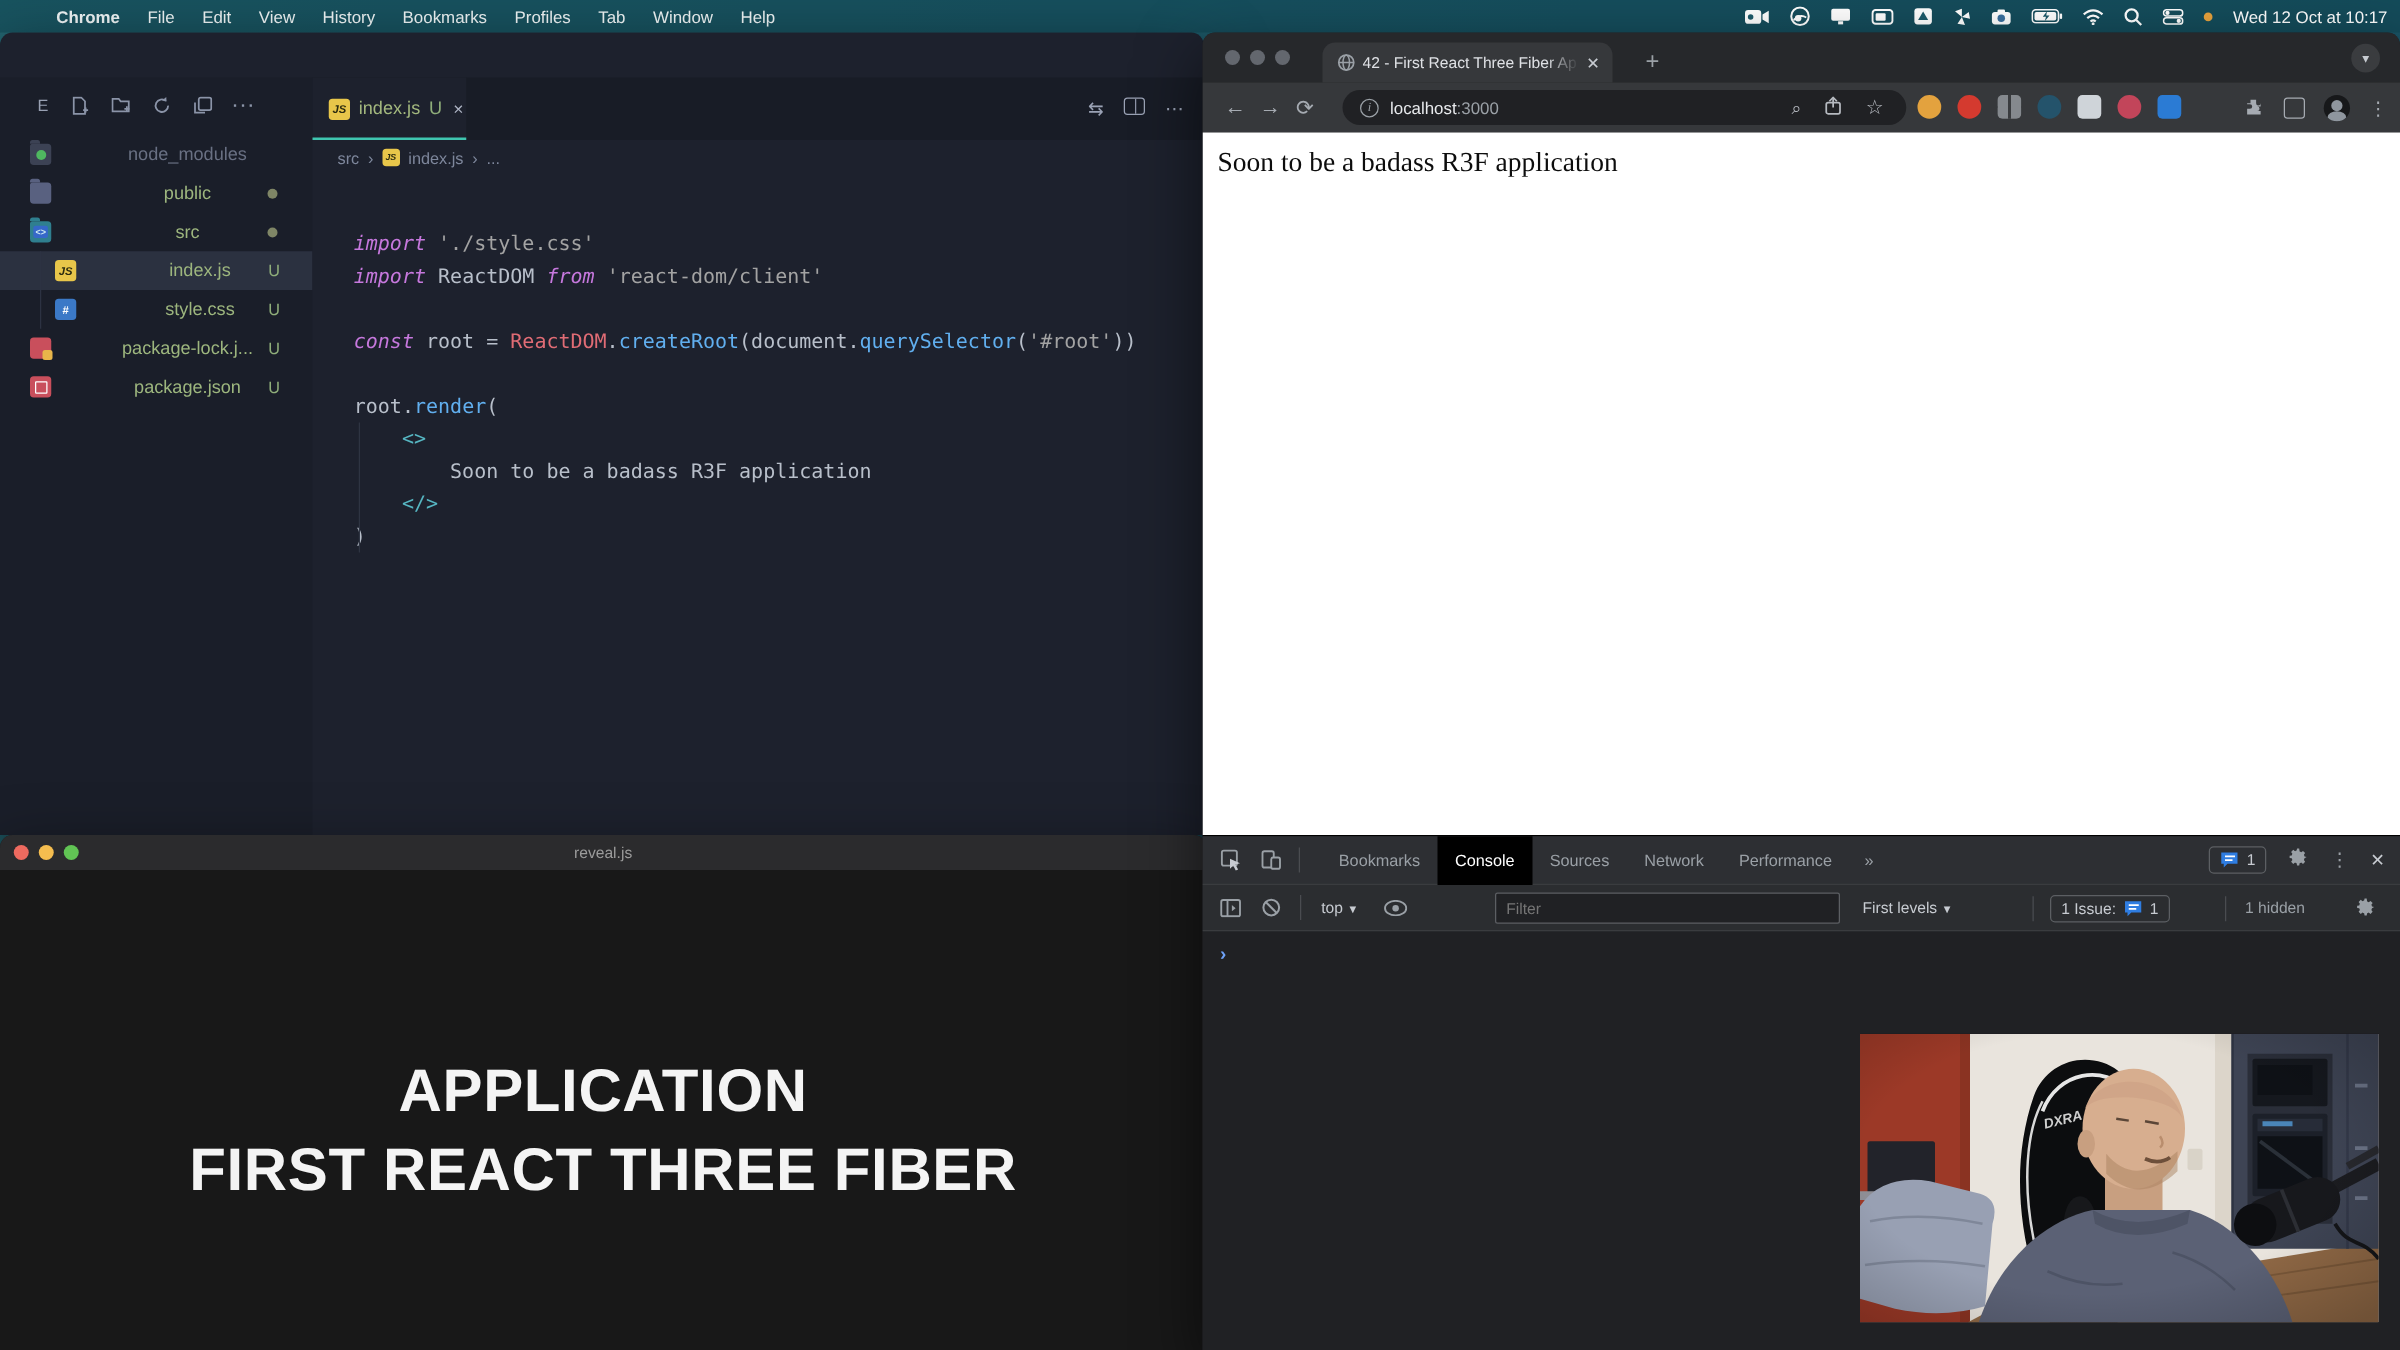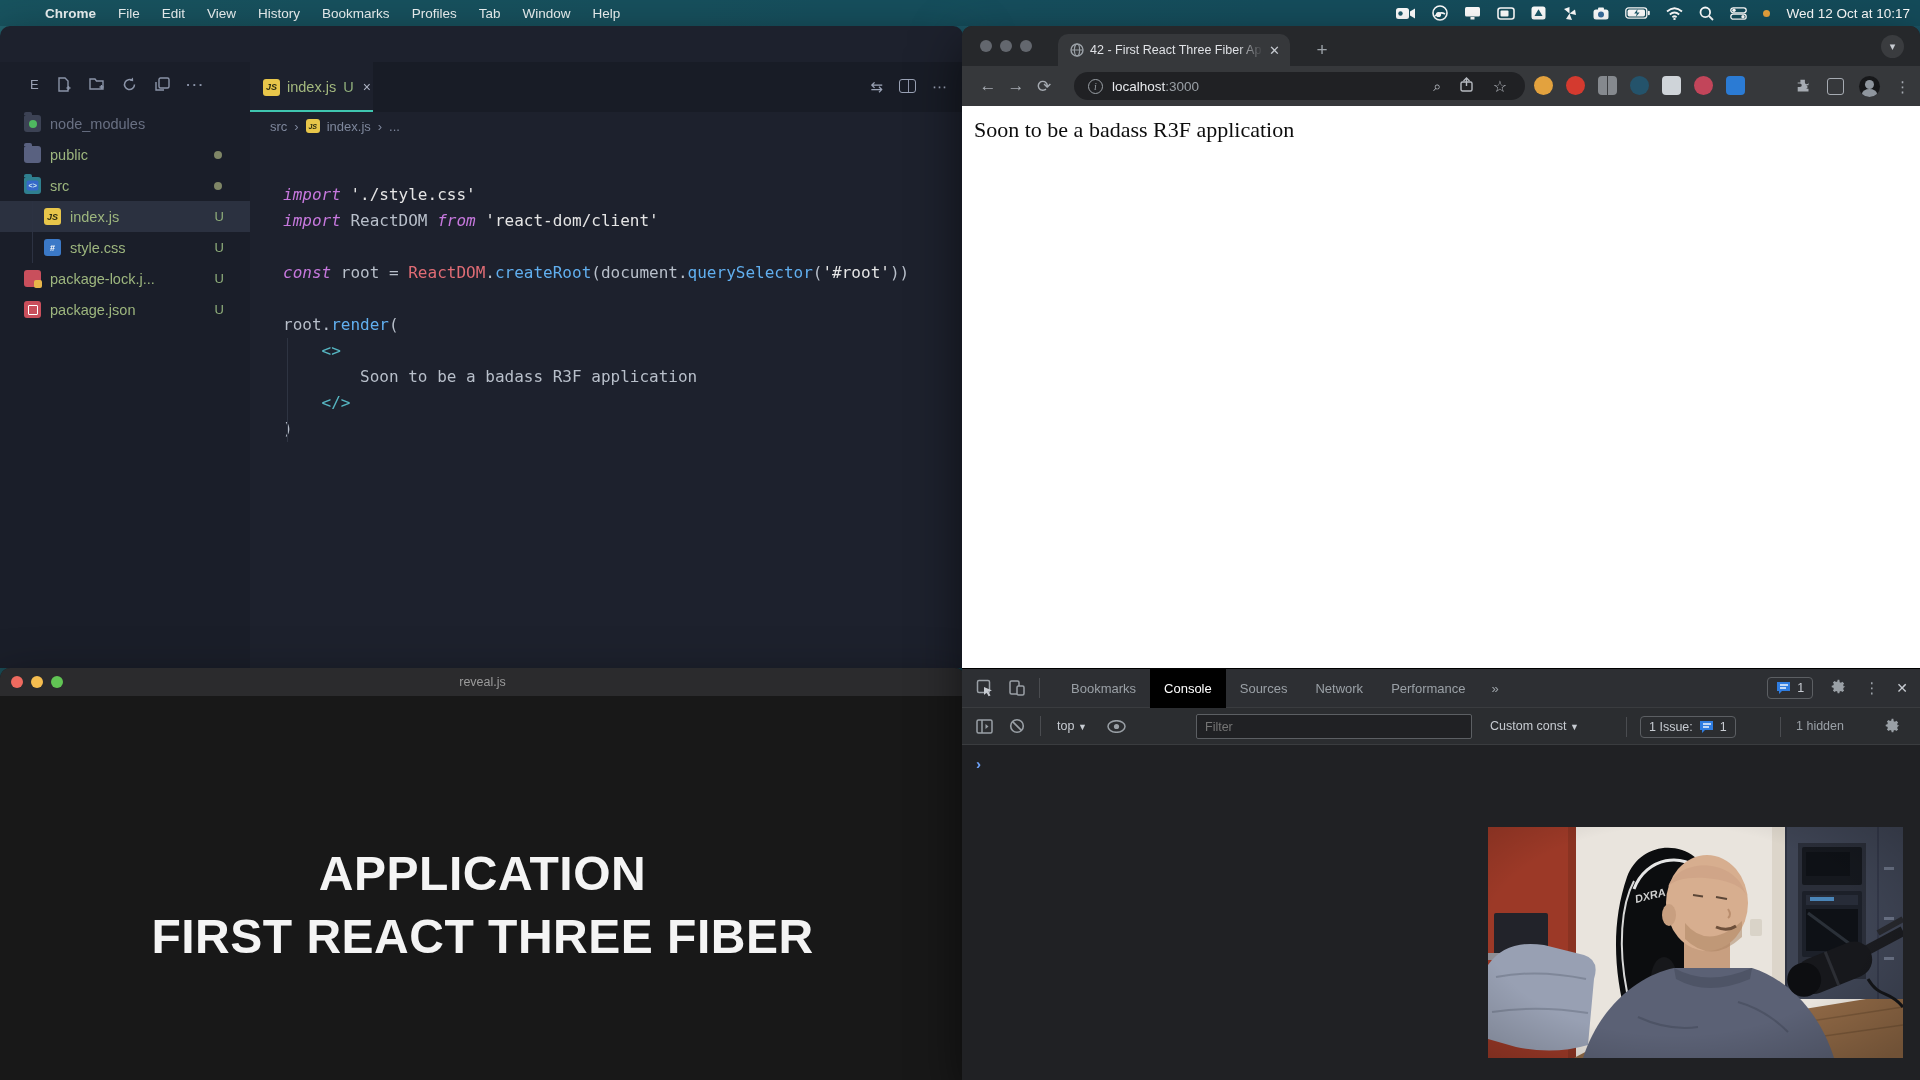--- a/index.html
+++ b/index.html
@@ -33,21 +33,21 @@
   .vs-laybtns { position:absolute; right:14px; top:9px; display:flex; gap:12px; }
   .laybox { width:17px; height:14px; border:1.5px solid #8d93a7; border-radius:3px; position:relative; }
   .laybox.b1::after { content:""; position:absolute; left:0; top:0; bottom:0; width:5px; background:#8d93a7; }
   .laybox.b2::after { content:""; position:absolute; left:0; right:0; bottom:0; height:4px; border-top:1.5px solid #8d93a7; }
   .laybox.b3::after { content:""; position:absolute; left:50%; top:0; bottom:0; width:1.5px; background:#8d93a7; }
   .laybox.b4::after { content:"°°"; position:absolute; right:-1px; top:-6px; color:#8d93a7; font-size:9px; letter-spacing:1px;}
 
   #vs-sidebar { left:0; top:36px; width:250px; height:606px; background:#1a1e29; }
   #vs-exp-head { display:flex; align-items:center; gap:17px; padding:14px 0 10px 30px; color:#99a1b3; font-size:13px; }
   .vicon { width:16px; height:16px; display:inline-flex; align-items:center; justify-content:center; color:#8b94a8; }
-  .tree { margin-top:6px; }
+  .tree { margin-top:6px;text-align:center; }
   .trow { height:31px; display:flex; align-items:center; font-size:14.5px; color:#9db67e; position:relative; padding-left:24px; }
   .trow.sel { background:#2b3140; }
   .trow.dim { color:#697083; }
   .trow .lbl { margin-left:9px; flex:1; white-space:nowrap; overflow:hidden; }
   .trow .badge { position:absolute; right:26px; color:#8fae7a; font-size:13px; }
   .trow .gdot { position:absolute; right:28px; width:8px; height:8px; border-radius:50%; background:#7f8666; }
   .trow.indent { padding-left:44px; }
   .guide { position:absolute; left:32px; top:0; bottom:0; width:1px; background:#2c3242; }
   .fi { width:17px; height:17px; border-radius:3px; display:inline-flex; align-items:center; justify-content:center;
         font-size:9px; font-weight:bold; flex:0 0 auto; }
@@ -65,21 +65,21 @@
   #vs-tabbar { height:50px; background:#181c26; position:relative; display:flex; }
   #vs-tab { width:123px; height:50px; background:#1d212d; display:flex; align-items:center; gap:7px; padding-left:13px;
             font-size:14.5px; color:#a3b87e; position:relative; }
   #vs-tab .un { border-bottom:2.5px solid #3fc6b0; position:absolute; left:0; right:0; bottom:0; }
   #vs-tab .x { color:#aeb4c4; font-size:14px; margin-left:2px; }
   .tabicons { position:absolute; right:16px; top:0; height:50px; display:flex; align-items:center; gap:16px; color:#9aa2b5; font-size:15px; }
   #vs-crumbs { height:28px; display:flex; align-items:center; gap:7px; padding-left:20px; color:#7e879c; font-size:13px; }
   #vs-code { position:absolute; left:33px; top:120px; font-family:"DejaVu Sans Mono","Liberation Mono",monospace;
              font-size:16px; line-height:26px; white-space:pre; color:#abb2bf; }
   .tk-k { color:#c678dd; font-style:italic; }
-  .tk-s { color:#e5e5e5; }
+  .tk-s { color:#a3a3a3; }
   .tk-c { color:#e06c75; }
   .tk-f { color:#61afef; }
   .tk-fr{ color:#56b6c2; }
   .tk-t { color:#b8bfca; }
   .codeguide { position:absolute; width:1px; background:#2e3442; }
 
   
   #reveal { left:0; top:668px; width:965px; height:484px; border-radius:10px; background:#181818; overflow:hidden; }
   #rv-titlebar { height:28px; background:#2b2b2d; display:flex; align-items:center; position:relative; }
   #rv-titlebar .lights { display:flex; gap:8px; margin-left:11px; }
@@ -469,21 +469,21 @@
         <div class="vdiv" style="margin-left:15px;"></div>
         <span style="margin-left:16px;color:#c7cbd1;">
           <span>top</span> <span style="font-size:9px;">▼</span>
         </span>
         <svg width="19" height="13" viewBox="0 0 19 13" style="margin-left:20px;">
           <ellipse cx="9.5" cy="6.5" rx="8.5" ry="5.8" fill="none" stroke="#9aa0a6" stroke-width="1.5"></ellipse>
           <circle cx="9.5" cy="6.5" r="2.6" fill="#9aa0a6"></circle>
         </svg>
         <input id="dt-filter" placeholder="Filter" style="">
         <span style="position:absolute;left:528px;color:#c7cbd1;">
-          <span>Custom const</span> <span style="font-size:9px;">▼</span>
+          <span>First levels</span> <span style="font-size:9px;">▼</span>
         </span>
         <div class="vdiv abs" style="left:664px;top:9px;"></div>
         <span class="issuepill abs" style="left:678px;top:8px;">
           <span>1 Issue:</span>
           <svg width="15" height="14" viewBox="0 0 15 14">
             <path d="M1 1 h13 v9 h-8 l-3 3 v-3 h-2 z" fill="#2f7de1"></path>
             <line x1="4" y1="4" x2="12" y2="4" stroke="#fff" stroke-width="1.4"></line>
             <line x1="4" y1="7" x2="10" y2="7" stroke="#fff" stroke-width="1.4"></line>
           </svg>
           <span>1</span>

